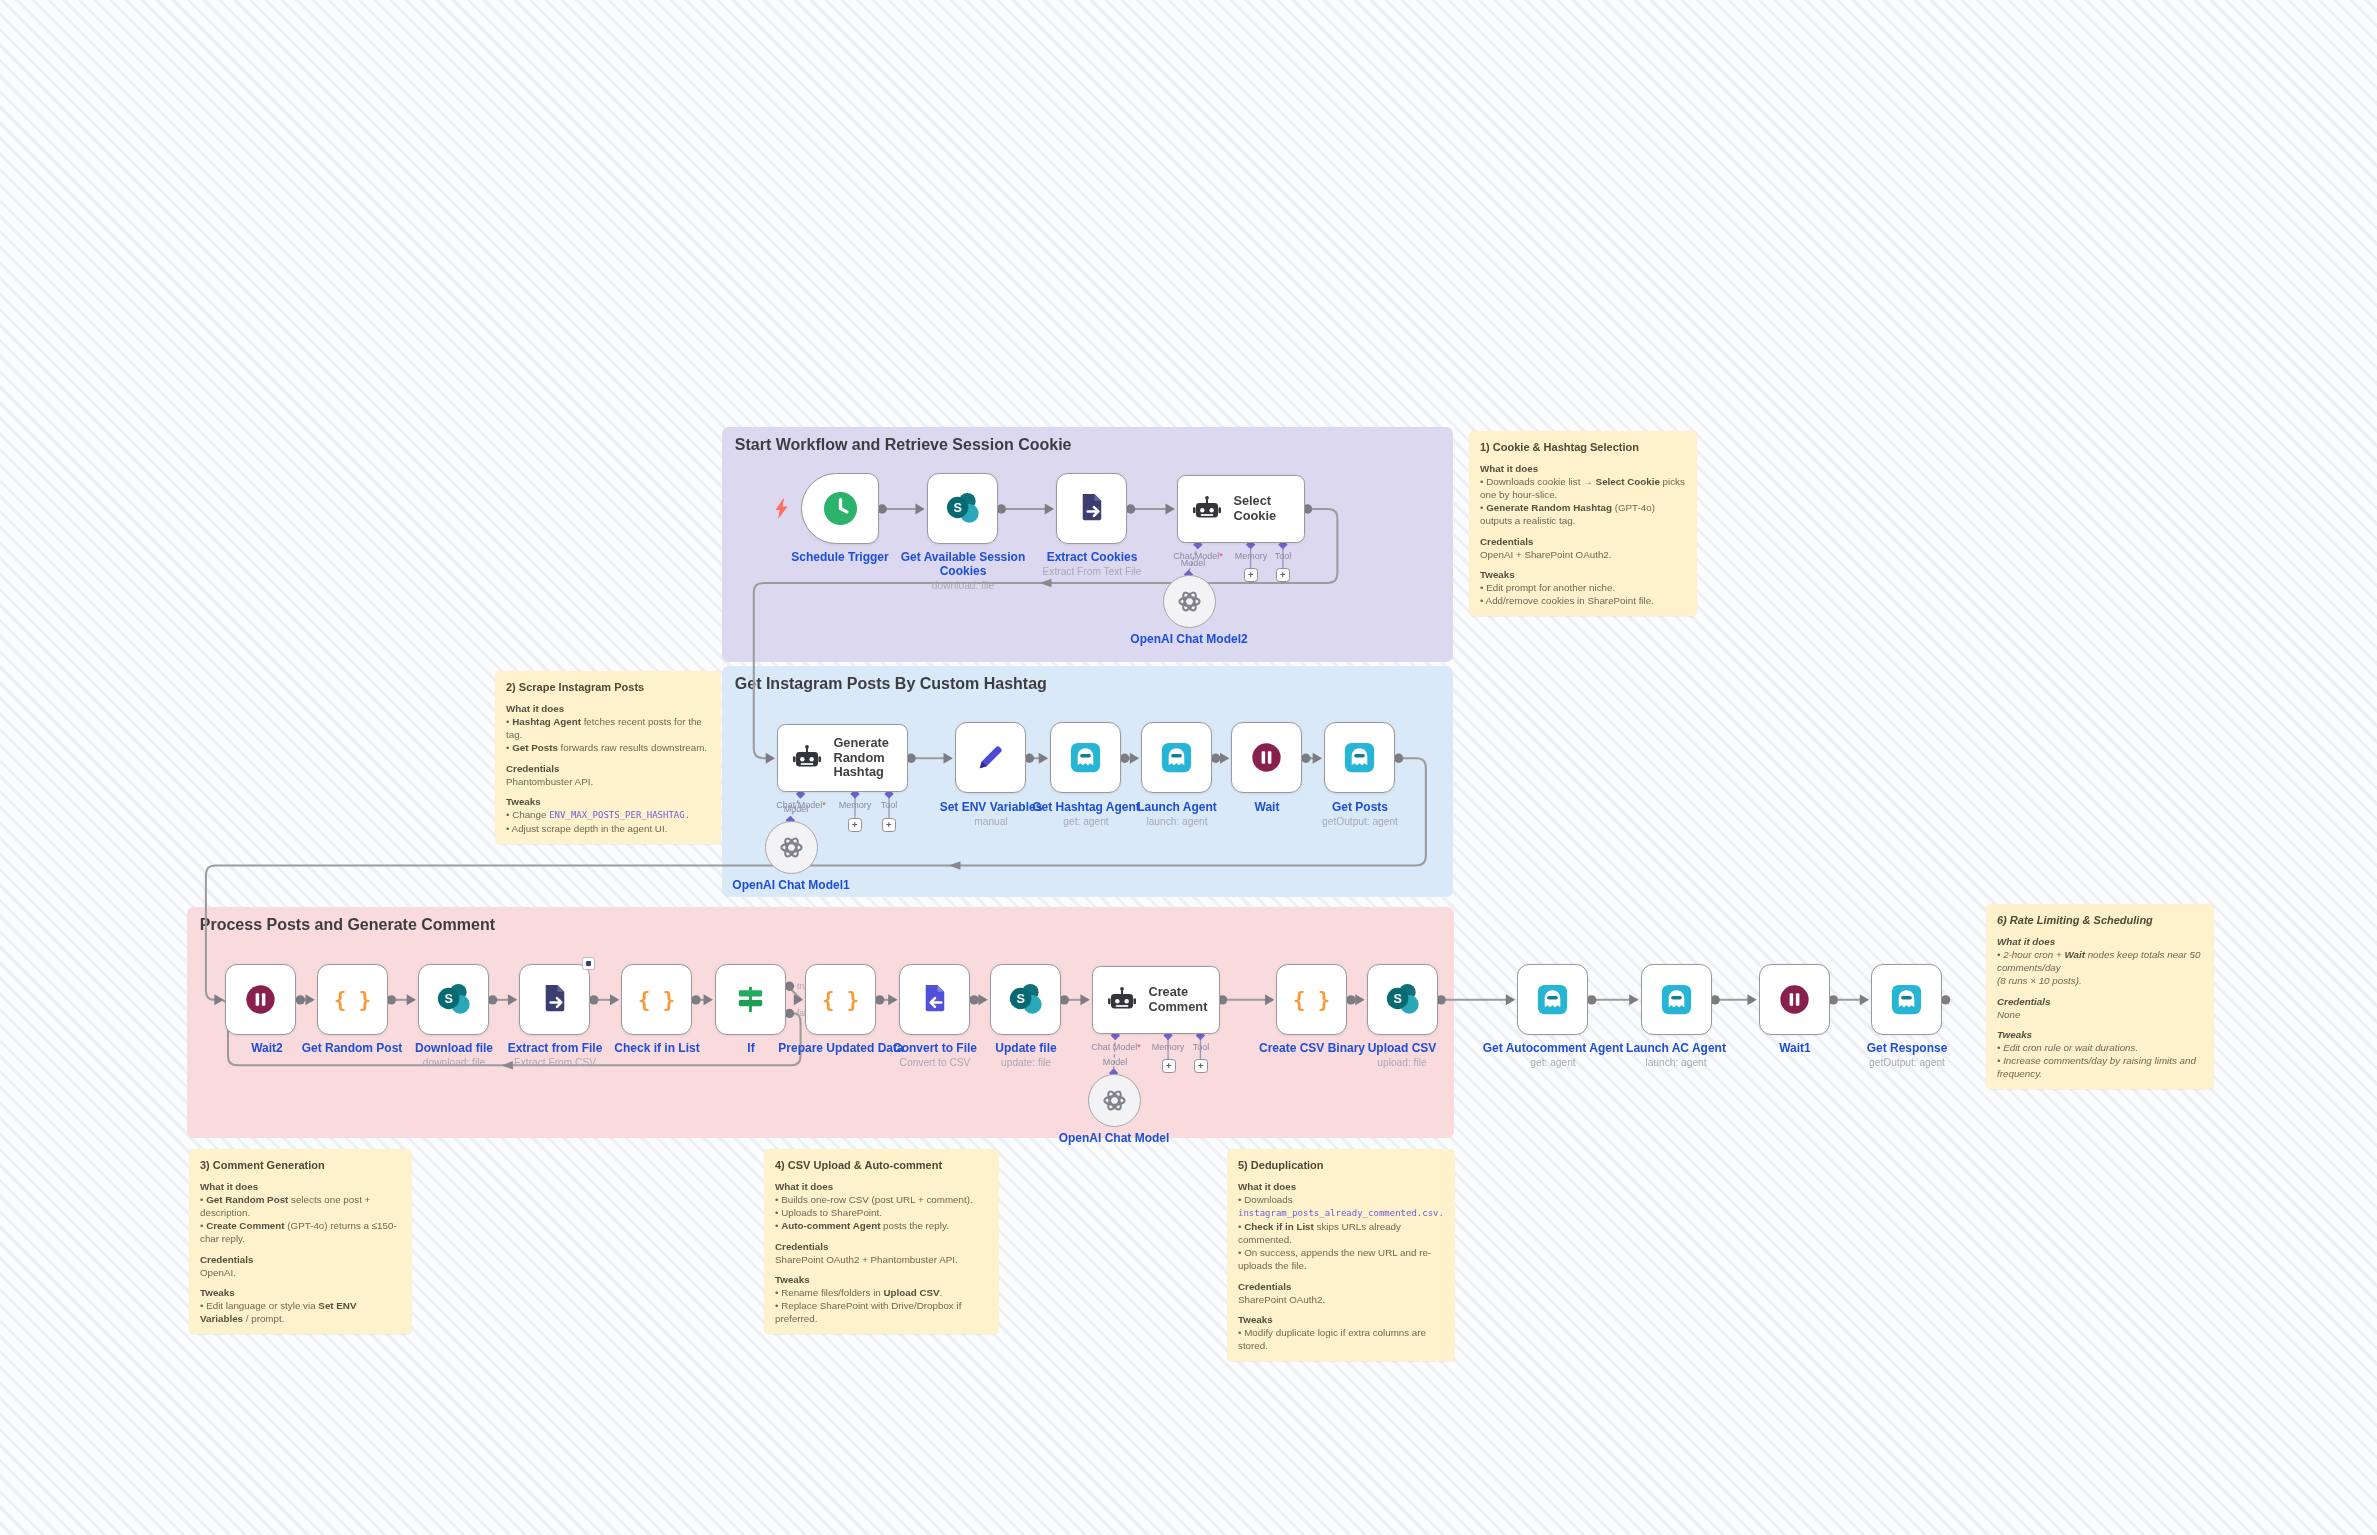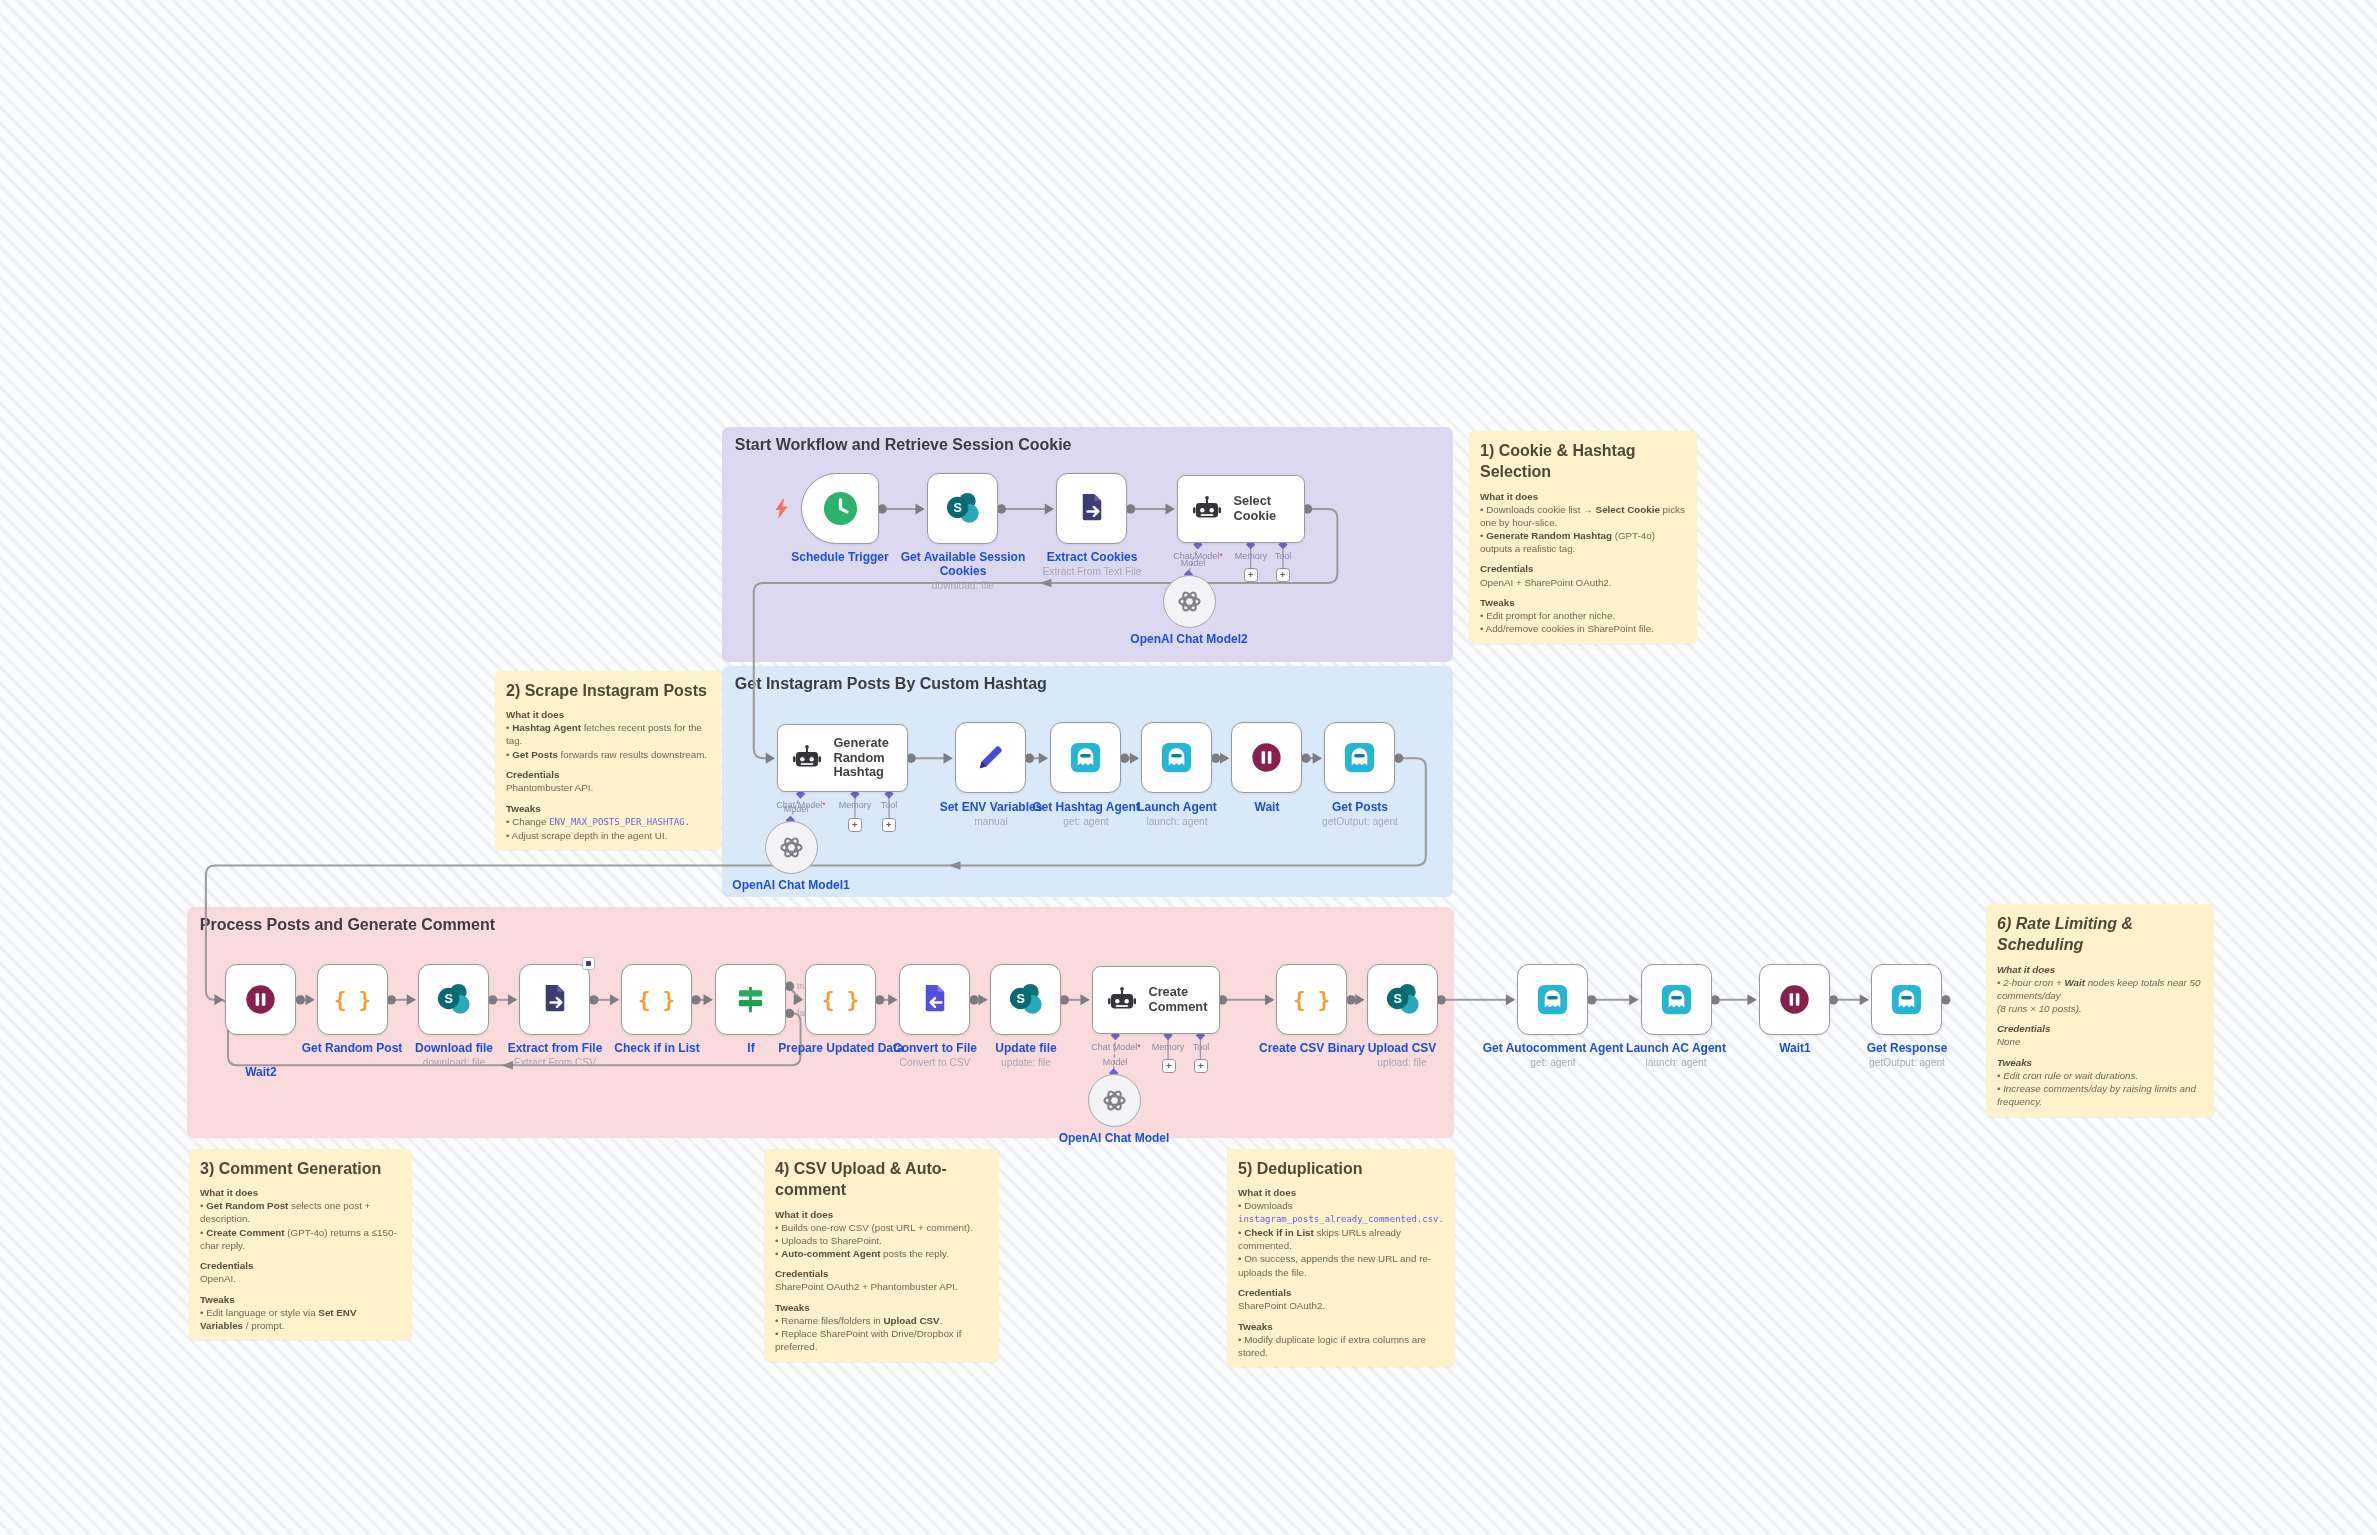--- a/index.html
+++ b/index.html
@@ -5,21 +5,21 @@
   html,body{margin:0;padding:0;}
   body{
     background:repeating-linear-gradient(45deg,#fbfcfe 0px,#fbfcfe 7.7px,#eef0f6 7.7px,#eef0f6 11px);
     font-family:"Liberation Sans",sans-serif;
   }
   #canvas{position:relative;width:2377px;height:1536px;overflow:hidden;}
   .section{position:absolute;border-radius:6.8px;z-index:1;}
   .section-title{font-size:16px;font-weight:bold;color:#3c3c42;padding:9.4px 12.8px;}
   .sticky{position:absolute;background:#fdf2cc;border-radius:5.1px;padding:8.5px 11px;box-sizing:border-box;
     color:#6f6852;font-size:9.8px;line-height:1.33;z-index:2;box-shadow:0 0.9px 1.7px rgba(0,0,0,.05);}
-  .sticky .t{font-weight:bold;color:#4e4836;font-size:16px;margin-bottom:6px;}
+  .sticky .t{font-weight:bold;color:#4e4836;font-size:11px;margin-bottom:6px;}
   .sticky .h{font-weight:bold;color:#55503e;margin-top:7.7px;}
   .sticky .seg-b{font-weight:bold;color:#55503e;}
   .sticky .seg-code{font-family:"DejaVu Sans Mono",monospace;color:#6f5ed8;font-size:9px;}
   svg#wires{position:absolute;left:0;top:0;z-index:3;}
   .node{position:absolute;background:#fff;border:1.7px solid #98989e;border-radius:12px;box-sizing:border-box;
     display:flex;align-items:center;justify-content:center;z-index:4;box-shadow:0 0.9px 2.6px rgba(0,0,0,.07);}
   .node.trigger{border-radius:39px 12px 12px 39px;}
   .node.agent{border-radius:8.5px;justify-content:flex-start;padding-left:12px;gap:9.4px;}
   .node .icon{width:39px;height:39px;flex:0 0 auto;}
   .node.agent .icon{width:34px;height:34px;}
@@ -376,21 +376,21 @@
     <div class="labelwrap" style="left: 710px; top: 879px;">
       <div class="nlabel">OpenAI Chat Model1</div>
     </div>
     <div class="node" style="left: 225px; top: 964px; width: 71px; height: 71px;">
       <span class="icon"><svg viewBox="0 0 40 40">
           <circle cx="20" cy="20" r="14.5" fill="#87204d"></circle>
           <rect x="15" y="13.5" width="3.6" height="13" rx="1" fill="#fff"></rect>
           <rect x="21.4" y="13.5" width="3.6" height="13" rx="1" fill="#fff"></rect>
         </svg></span>
     </div>
-    <div class="labelwrap" style="left: 180px; top: 1042px; margin-top: 24px;">
+    <div class="labelwrap" style="left: 186px; top: 1042px;">
       <div class="nlabel">Wait2</div>
     </div>
     <div class="node" style="left: 317px; top: 964px; width: 71px; height: 71px;">
       <span class="icon"><svg viewBox="0 0 40 40">
           <text x="20" y="27.5" text-anchor="middle" font-size="21" font-weight="bold" fill="#f89a36" font-family="DejaVu Sans Mono,monospace">{ }</text>
         </svg></span>
     </div>
     <div class="labelwrap" style="left: 271px; top: 1042px;">
       <div class="nlabel">Get Random Post</div>
     </div>

